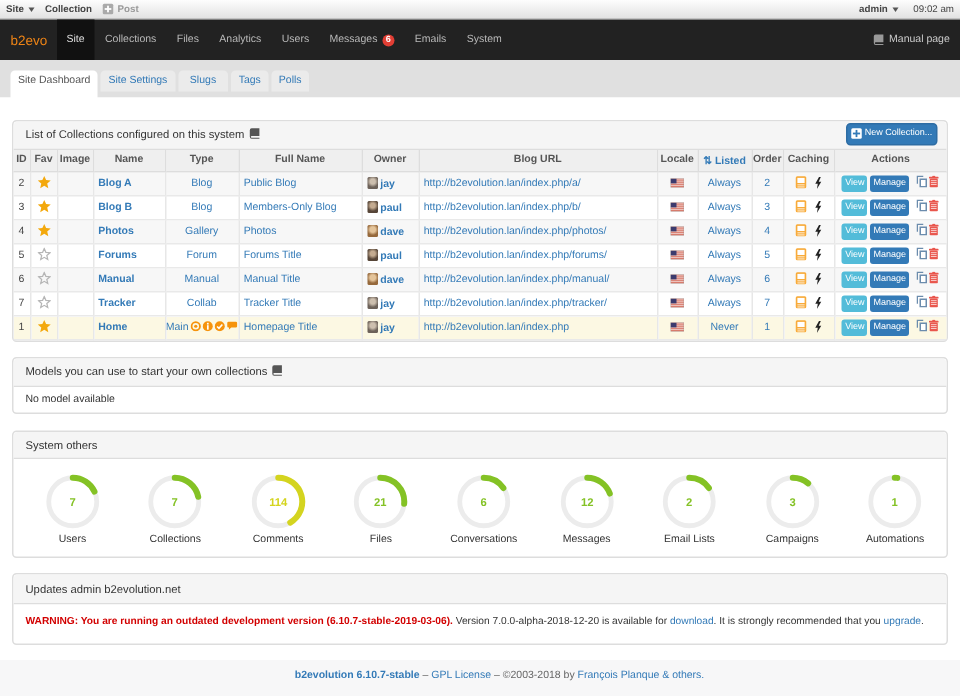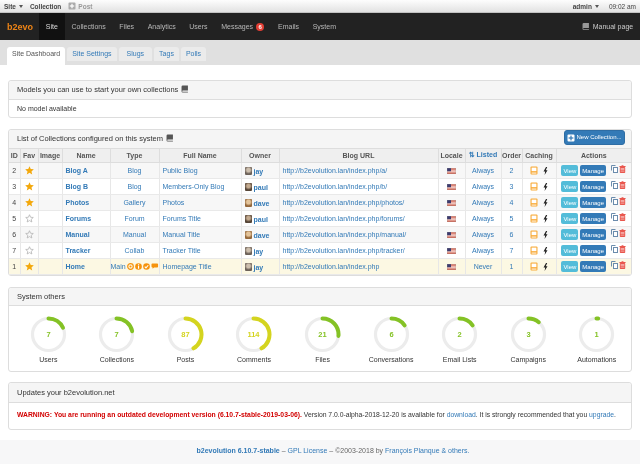--- a/index.html
+++ b/index.html
@@ -4,21 +4,21 @@
 <style>
 *{margin:0;padding:0;box-sizing:border-box}
 html,body{width:640px;height:464px;overflow:hidden;background:#fff;font-family:"Liberation Sans",sans-serif}
 a{text-decoration:none;color:#337ab7}
 .evobar{height:13px;background:linear-gradient(#fdfdfd,#e2e2e2);border-bottom:1px solid #c2c2c2;font-size:6.5px;color:#333;display:flex;align-items:center;padding:0 4px}
 .evobar .item{margin-right:7px;display:flex;align-items:center;font-weight:bold;color:#444}
 .evobar .muted{color:#9a9a9a;font-weight:bold}
 .caret{display:inline-block;width:0;height:0;border-left:2.5px solid transparent;border-right:2.5px solid transparent;border-top:3px solid #555;margin-left:3px}
 .sp{flex:1}
 .mainnav{height:27px;background:#222;display:flex;align-items:stretch;font-size:7px;color:#b8b8b8}
-.logo{color:#ee8416;font-weight:bold;font-size:9px;display:flex;align-items:center;padding:0 6px 0 7px}
+.logo{color:#ee8416;font-weight:normal;font-size:9px;display:flex;align-items:center;padding:0 6px 0 7px}
 .mainnav .mi{display:flex;align-items:center;padding:0 6.8px}
 .mainnav .active{background:#111;color:#ddd}
 .badge{background:#e23e34;color:#fff;border-radius:4.5px;font-size:6px;font-weight:bold;padding:1px 2.5px;margin-left:3px}
 .tabband{height:25px;background:#e0e0e0;display:flex;align-items:flex-start;padding:6.5px 0 0 7px;font-size:7px}
 .tab{padding:3px 5px;margin-right:2px;background:#ebebeb;border-radius:3px 3px 0 0;color:#337ab7;white-space:nowrap;line-height:8px}
 .tab.on{background:#fff;color:#555;padding-bottom:8px}
 .content{padding:15px 8px 0;background:#fff}
 .panel{border:1px solid #ddd;border-radius:3px;margin-bottom:10.5px;background:#fff}
 .phead{background:#f5f5f5;border-bottom:1px solid #ddd;padding:4px 8px;font-size:7.5px;line-height:9px;color:#333;border-radius:3px 3px 0 0;position:relative}
 .pbody{font-size:7px;color:#333}
@@ -79,27 +79,20 @@
 <div class="tabband">
   <span class="tab on">Site Dashboard</span>
   <span class="tab">Site Settings</span>
   <span class="tab" style="padding-left:8px;padding-right:8px">Slugs</span>
   <span class="tab">Tags</span>
   <span class="tab">Polls</span>
 </div>
 <div class="content">
 
   <div class="panel">
-    <div class="phead">Models you can use to start your own collections<span class="booki"><svg width="8" height="8" viewBox="0 0 9 9">
-            <path d="M2 0.5 L7.8 0.5 L7.8 6.3 L2 6.3 Q1.4 6.3 1.4 7 Q1.4 7.7 2 7.7 L7.8 7.7 L7.8 8.5 L2 8.5 Q0.6 8.5 0.6 7 L0.6 2 Q0.6 0.5 2 0.5 Z" fill="#555"></path>
-          </svg></span></div>
-    <div class="pbody" style="padding:4.5px 8px 4.5px;font-size:7px;line-height:8px">No model available</div>
-  </div>
-
-  <div class="panel">
     <div class="phead">List of Collections configured on this system<span class="booki"><svg width="8" height="8" viewBox="0 0 9 9">
             <path d="M2 0.5 L7.8 0.5 L7.8 6.3 L2 6.3 Q1.4 6.3 1.4 7 Q1.4 7.7 2 7.7 L7.8 7.7 L7.8 8.5 L2 8.5 Q0.6 8.5 0.6 7 L0.6 2 Q0.6 0.5 2 0.5 Z" fill="#555"></path>
           </svg></span>
       <span class="newcoll"><svg width="8" height="8" viewBox="0 0 8 8">
             <rect x="0.5" y="0.5" width="7" height="7" rx="1" fill="#fff"></rect>
             <rect x="3.4" y="1.6" width="1.2" height="4.8" fill="#337ab7"></rect>
             <rect x="1.6" y="3.4" width="4.8" height="1.2" fill="#337ab7"></rect>
           </svg>New Collection...</span>
     </div>
     <table>
@@ -475,68 +468,75 @@
                   <rect x="1.6" y="4.5" width="3.8" height="0.55"></rect>
                   <rect x="1.6" y="5.8" width="3.8" height="0.55"></rect>
                 </g>
               </svg></td>
           </tr>
         </tbody>
     </table>
   </div>
 
   <div class="panel">
+    <div class="phead">Models you can use to start your own collections<span class="booki"><svg width="8" height="8" viewBox="0 0 9 9">
+            <path d="M2 0.5 L7.8 0.5 L7.8 6.3 L2 6.3 Q1.4 6.3 1.4 7 Q1.4 7.7 2 7.7 L7.8 7.7 L7.8 8.5 L2 8.5 Q0.6 8.5 0.6 7 L0.6 2 Q0.6 0.5 2 0.5 Z" fill="#555"></path>
+          </svg></span></div>
+    <div class="pbody" style="padding:4.5px 8px 4.5px;font-size:7px;line-height:8px">No model available</div>
+  </div>
+
+  <div class="panel">
     <div class="phead">System others</div>
     <div class="gaugerow" id="gauges">
         <div class="gcell"><svg width="37" height="37" viewBox="0 0 37 37">
             <circle cx="18.5" cy="18.5" r="16" fill="none" stroke="#ececec" stroke-width="3.2"></circle>
             <path d="M 18.5 2.5 A 16 16 0 0 1 33.0009245925864 11.738107812148808" fill="none" stroke="#84c225" stroke-width="4" stroke-linecap="round"></path>
             <text x="18.5" y="21.3" text-anchor="middle" font-size="7.5" font-weight="bold" fill="#84c225">7</text>
           </svg>Users</div>
         <div class="gcell"><svg width="37" height="37" viewBox="0 0 37 37">
             <circle cx="18.5" cy="18.5" r="16" fill="none" stroke="#ececec" stroke-width="3.2"></circle>
             <path d="M 18.5 2.5 A 16 16 0 0 1 34.15036161174089 15.173412946915851" fill="none" stroke="#84c225" stroke-width="4" stroke-linecap="round"></path>
             <text x="18.5" y="21.3" text-anchor="middle" font-size="7.5" font-weight="bold" fill="#84c225">7</text>
           </svg>Collections</div>
         <div class="gcell"><svg width="37" height="37" viewBox="0 0 37 37">
             <circle cx="18.5" cy="18.5" r="16" fill="none" stroke="#ececec" stroke-width="3.2"></circle>
             <path d="M 18.5 2.5 A 16 16 0 0 1 26.5 32.356406460551014" fill="none" stroke="#d4d41f" stroke-width="4" stroke-linecap="round"></path>
-            <text x="18.5" y="21.3" text-anchor="middle" font-size="7.5" font-weight="bold" fill="#d4d41f">87</text>
-          </svg>Posts</div>
-        <div class="gcell"><svg width="37" height="37" viewBox="0 0 37 37">
-            <circle cx="18.5" cy="18.5" r="16" fill="none" stroke="#ececec" stroke-width="3.2"></circle>
-            <path d="M 18.5 2.5 A 16 16 0 0 1 26.5 32.356406460551014" fill="none" stroke="#d4d41f" stroke-width="4" stroke-linecap="round"></path>
             <text x="18.5" y="21.3" text-anchor="middle" font-size="7.5" font-weight="bold" fill="#d4d41f">114</text>
           </svg>Comments</div>
         <div class="gcell"><svg width="37" height="37" viewBox="0 0 37 37">
             <circle cx="18.5" cy="18.5" r="16" fill="none" stroke="#ececec" stroke-width="3.2"></circle>
             <path d="M 18.5 2.5 A 16 16 0 0 1 34.439115169467925 19.89449188396253" fill="none" stroke="#84c225" stroke-width="4" stroke-linecap="round"></path>
             <text x="18.5" y="21.3" text-anchor="middle" font-size="7.5" font-weight="bold" fill="#84c225">21</text>
           </svg>Files</div>
         <div class="gcell"><svg width="37" height="37" viewBox="0 0 37 37">
             <circle cx="18.5" cy="18.5" r="16" fill="none" stroke="#ececec" stroke-width="3.2"></circle>
             <path d="M 18.5 2.5 A 16 16 0 0 1 31.60643270862387 9.322777018383263" fill="none" stroke="#84c225" stroke-width="4" stroke-linecap="round"></path>
             <text x="18.5" y="21.3" text-anchor="middle" font-size="7.5" font-weight="bold" fill="#84c225">6</text>
           </svg>Conversations</div>
+        <div class="gcell"><svg width="37" height="37" viewBox="0 0 37 37">
+            <circle cx="18.5" cy="18.5" r="16" fill="none" stroke="#ececec" stroke-width="3.2"></circle>
+            <path d="M 18.5 2.5 A 16 16 0 0 1 33.535081932574535 13.027677706789301" fill="none" stroke="#84c225" stroke-width="4" stroke-linecap="round"></path>
+            <text x="18.5" y="21.3" text-anchor="middle" font-size="7.5" font-weight="bold" fill="#84c225">12</text>
+          </svg>Messages</div>
         <div class="gcell"><svg width="37" height="37" viewBox="0 0 37 37">
             <circle cx="18.5" cy="18.5" r="16" fill="none" stroke="#ececec" stroke-width="3.2"></circle>
             <path d="M 18.5 2.5 A 16 16 0 0 1 31.60643270862387 9.322777018383263" fill="none" stroke="#84c225" stroke-width="4" stroke-linecap="round"></path>
             <text x="18.5" y="21.3" text-anchor="middle" font-size="7.5" font-weight="bold" fill="#84c225">2</text>
           </svg>Email Lists</div>
         <div class="gcell"><svg width="37" height="37" viewBox="0 0 37 37">
             <circle cx="18.5" cy="18.5" r="16" fill="none" stroke="#ececec" stroke-width="3.2"></circle>
             <path d="M 18.5 2.5 A 16 16 0 0 1 28.784601754984628 6.243288910096352" fill="none" stroke="#84c225" stroke-width="4" stroke-linecap="round"></path>
             <text x="18.5" y="21.3" text-anchor="middle" font-size="7.5" font-weight="bold" fill="#84c225">3</text>
           </svg>Campaigns</div>
         <div class="gcell"><svg width="37" height="37" viewBox="0 0 37 37">
             <circle cx="18.5" cy="18.5" r="16" fill="none" stroke="#ececec" stroke-width="3.2"></circle>
             <path d="M 18.5 2.5 A 16 16 0 0 1 20.172455412282456 2.5876496741076274" fill="none" stroke="#84c225" stroke-width="4" stroke-linecap="round"></path>
             <text x="18.5" y="21.3" text-anchor="middle" font-size="7.5" font-weight="bold" fill="#84c225">1</text>
           </svg>Automations</div>
       </div>
   </div>
 
   <div class="panel">
-    <div class="phead" style="padding-top:5px;padding-bottom:5px">Updates your b2evolution.net</div>
+    <div class="phead" style="padding-top:5px;padding-bottom:5px">Updates admin b2evolution.net</div>
     <div class="pbody" style="padding:8px 8px 11px;font-size:6.8px;white-space:nowrap"><span class="warn">WARNING: You are running an outdated development version (6.10.7-stable-2019-03-06).</span> Version 7.0.0-alpha-2018-12-20 is available for <a>download</a>. It is strongly recommended that you <a>upgrade</a>.</div>
   </div>
 </div>
 <div class="footer"><a class="bold">b2evolution 6.10.7-stable</a> – <a>GPL License</a> – ©2003-2018 by <a>François Planque &amp; others.</a></div>
 
 </body></html>

